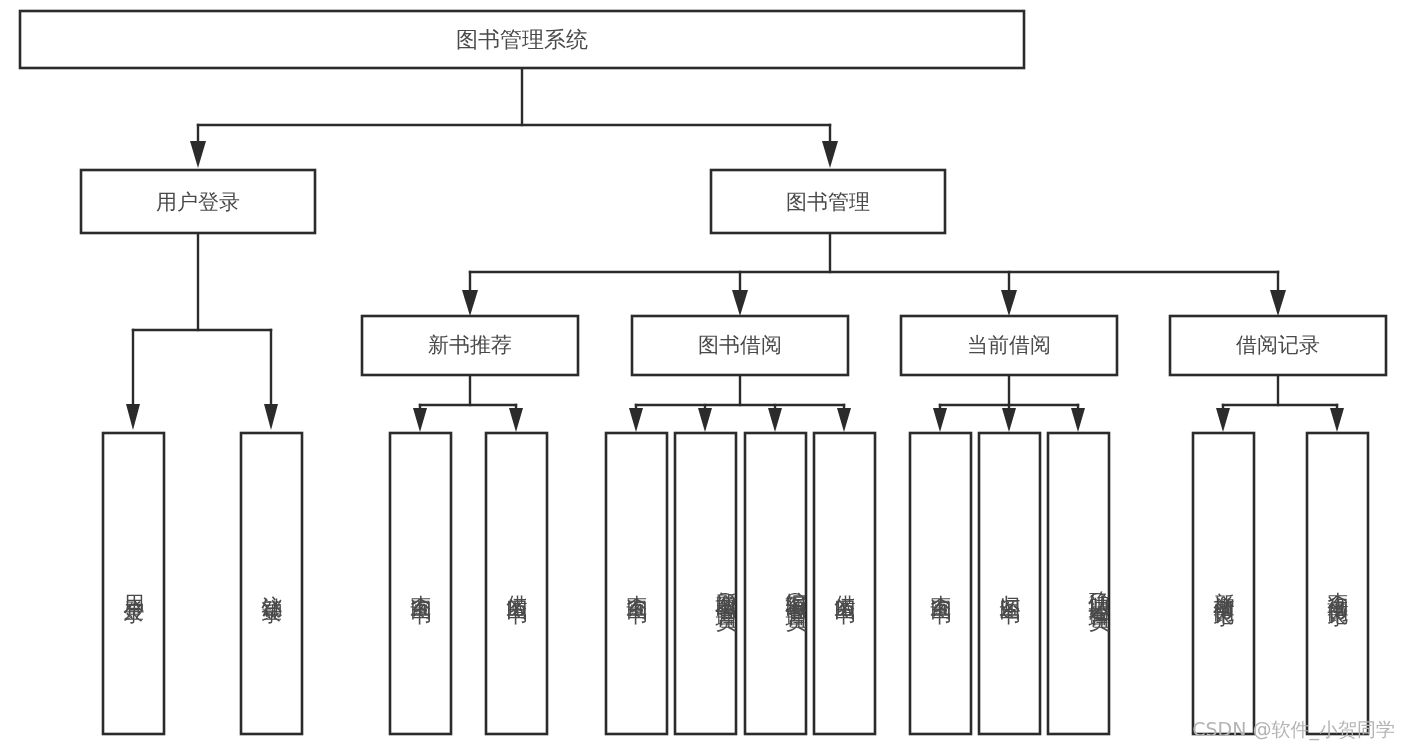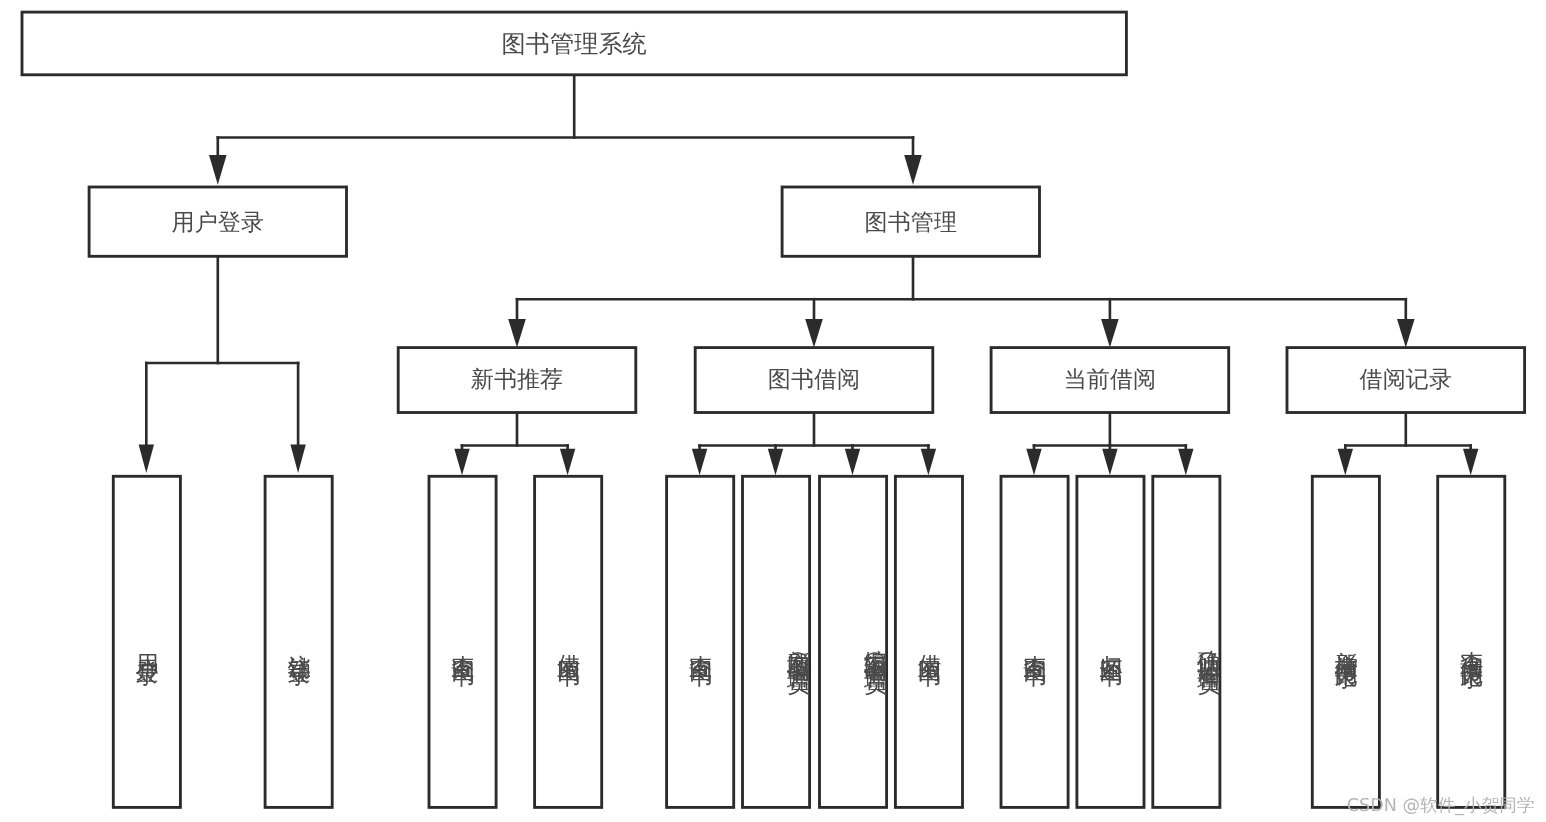--- a/index.html
+++ b/index.html
@@ -67,21 +67,21 @@
     pointer-events: none;
   }
   .leaf-label.centered {
     align-items: center;
   }
   .watermark {
     position: absolute;
     right: 10px;
     bottom: 4px;
     font-family: "DejaVu Sans", "Liberation Sans", sans-serif;
-    font-size: 16px;
+    font-size: 19px;
     color: #b4b4b4;
     white-space: nowrap;
   }
 </style>
 </head>
 <body>
 
 <div id="diagram-root">
 
   <svg id="tree-svg" viewBox="0 0 1405 747" xmlns="http://www.w3.org/2000/svg">

